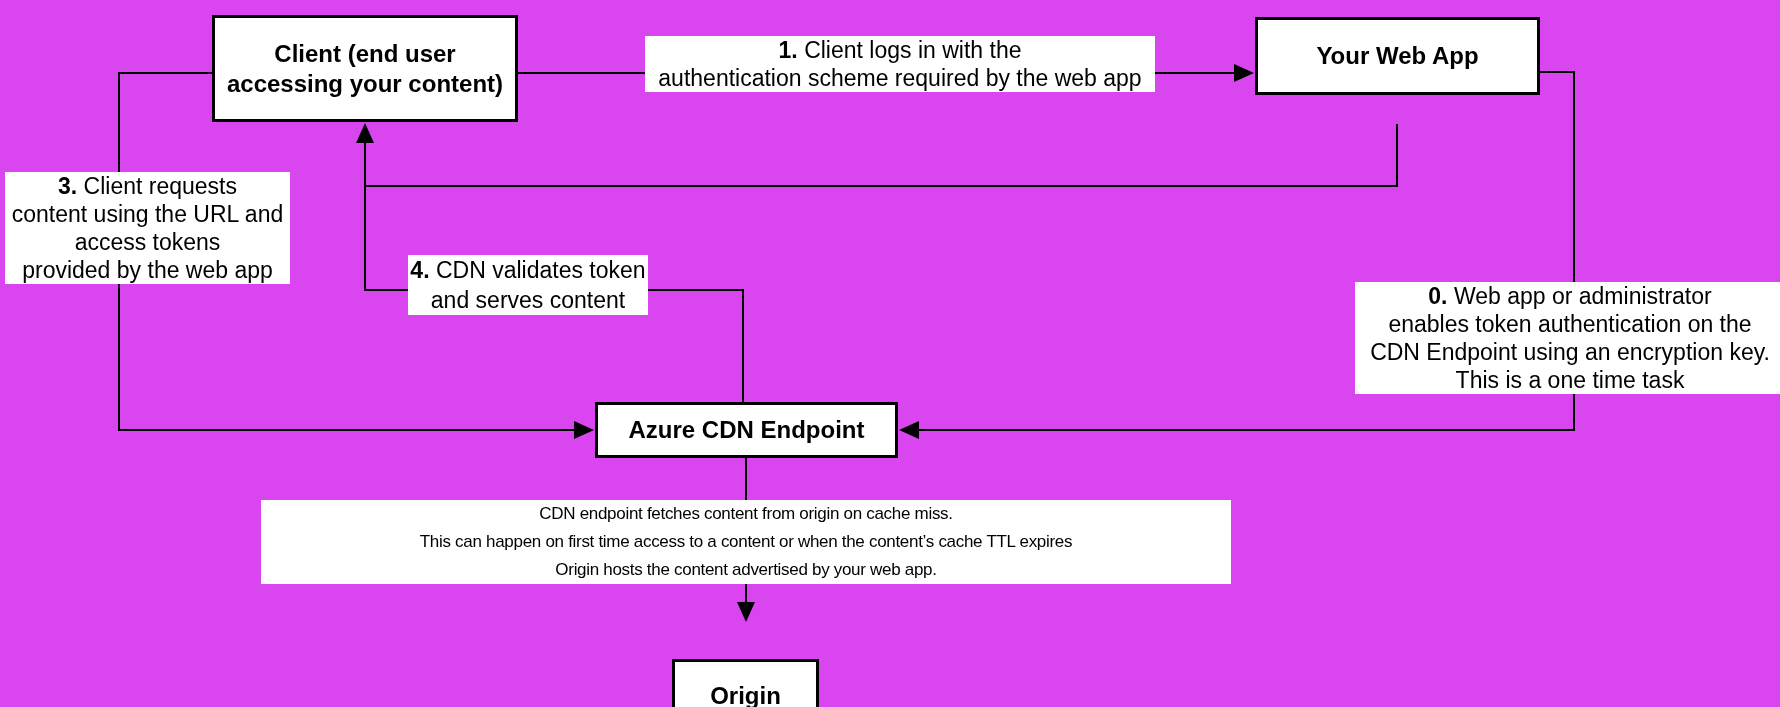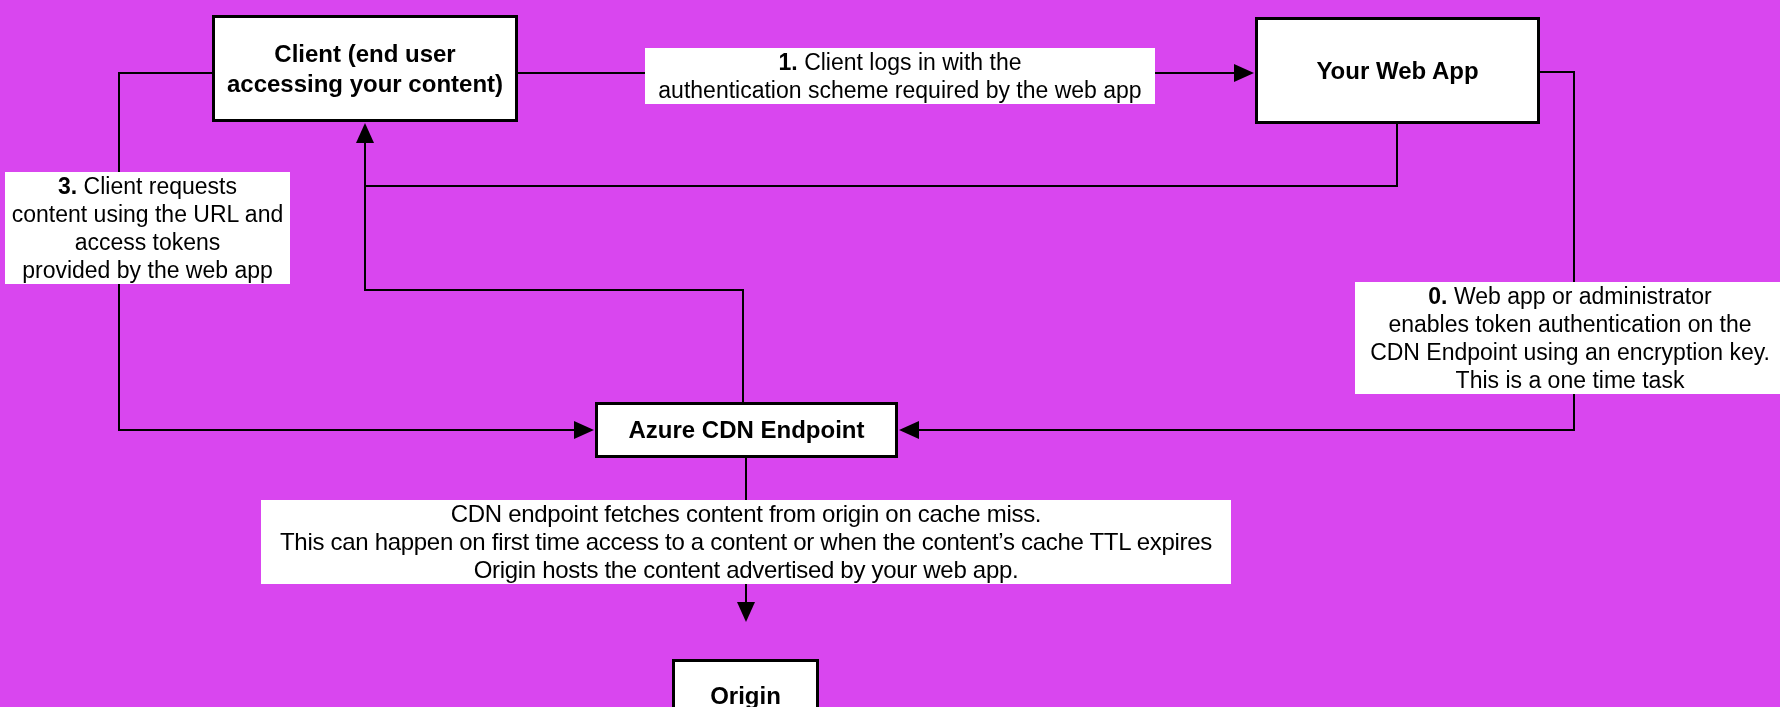--- a/index.html
+++ b/index.html
@@ -35,29 +35,29 @@
     position: absolute;
     background: #ffffff;
     text-align: center;
     font-size: 23px;
     line-height: 28px;
     z-index: 1;
   }
   .label .row { white-space: nowrap; }
   .label b { margin-right: 0.28em; }
   #client-box  { left: 212px;  top: 15px;  width: 306px; height: 107px; }
-  #webapp-box  { left: 1255px; top: 17px;  width: 285px; height: 107px; }
+  #webapp-box  { left: 1255px; top: 17px;  width: 285px; height: 78px; }
   #cdn-box     { left: 595px;  top: 402px; width: 303px; height: 56px;  }
   #origin-box  { left: 672px;  top: 623px; width: 147px; height: 74px; margin-top: 36px;  }
-  #step1-label { left: 645px;  top: 36px;  width: 510px; margin-top: 12px; }
+  #step1-label { left: 645px;  top: 36px;  width: 510px; }
   #step2-label { left: 660px;  top: 152px; width: 455px; }
   #step3-label { left: 5px;    top: 172px; width: 285px; }
   #step4-label { left: 408px;  top: 255px; width: 240px; line-height: 30px; }
   #step0-label { left: 1355px; top: 282px; width: 430px; }
-  #cache-note  { left: 261px;  top: 500px; width: 970px; font-size: 24px; letter-spacing: -0.3px; }
+  #cache-note  { left: 261px;  top: 500px; width: 970px; font-size: 17px; letter-spacing: -0.3px; }
 </style>
 </head>
 <body>
 
 <div id="canvas">
 
   <svg id="wires" width="1780" height="707" viewBox="0 0 1780 707" stroke="#000000" stroke-width="2" fill="none" shape-rendering="crispEdges">
 
     <g>
       <line x1="518" y1="73" x2="1236" y2="73"></line>
@@ -114,20 +114,24 @@
   <div class="label" id="step2-label">
   </div>
 
   <div class="label" id="step3-label">
     <div class="row"><b>3.</b><span>Client requests</span></div>
     <div class="row">content using the URL and</div>
     <div class="row">access tokens</div>
     <div class="row">provided by the web app</div>
   </div>
 
+  <div class="label" id="step4-label">
+    <div class="row"><b>4.</b><span>CDN validates token</span></div>
+    <div class="row">and serves content</div>
+  </div>
 
   <div class="label" id="step0-label">
     <div class="row"><b>0.</b><span>Web app or administrator</span></div>
     <div class="row">enables token authentication on the</div>
     <div class="row">CDN Endpoint using an encryption key.</div>
     <div class="row">This is a one time task</div>
   </div>
 
   <div class="label" id="cache-note">
     <div class="row">CDN endpoint fetches content from origin on cache miss.</div>

